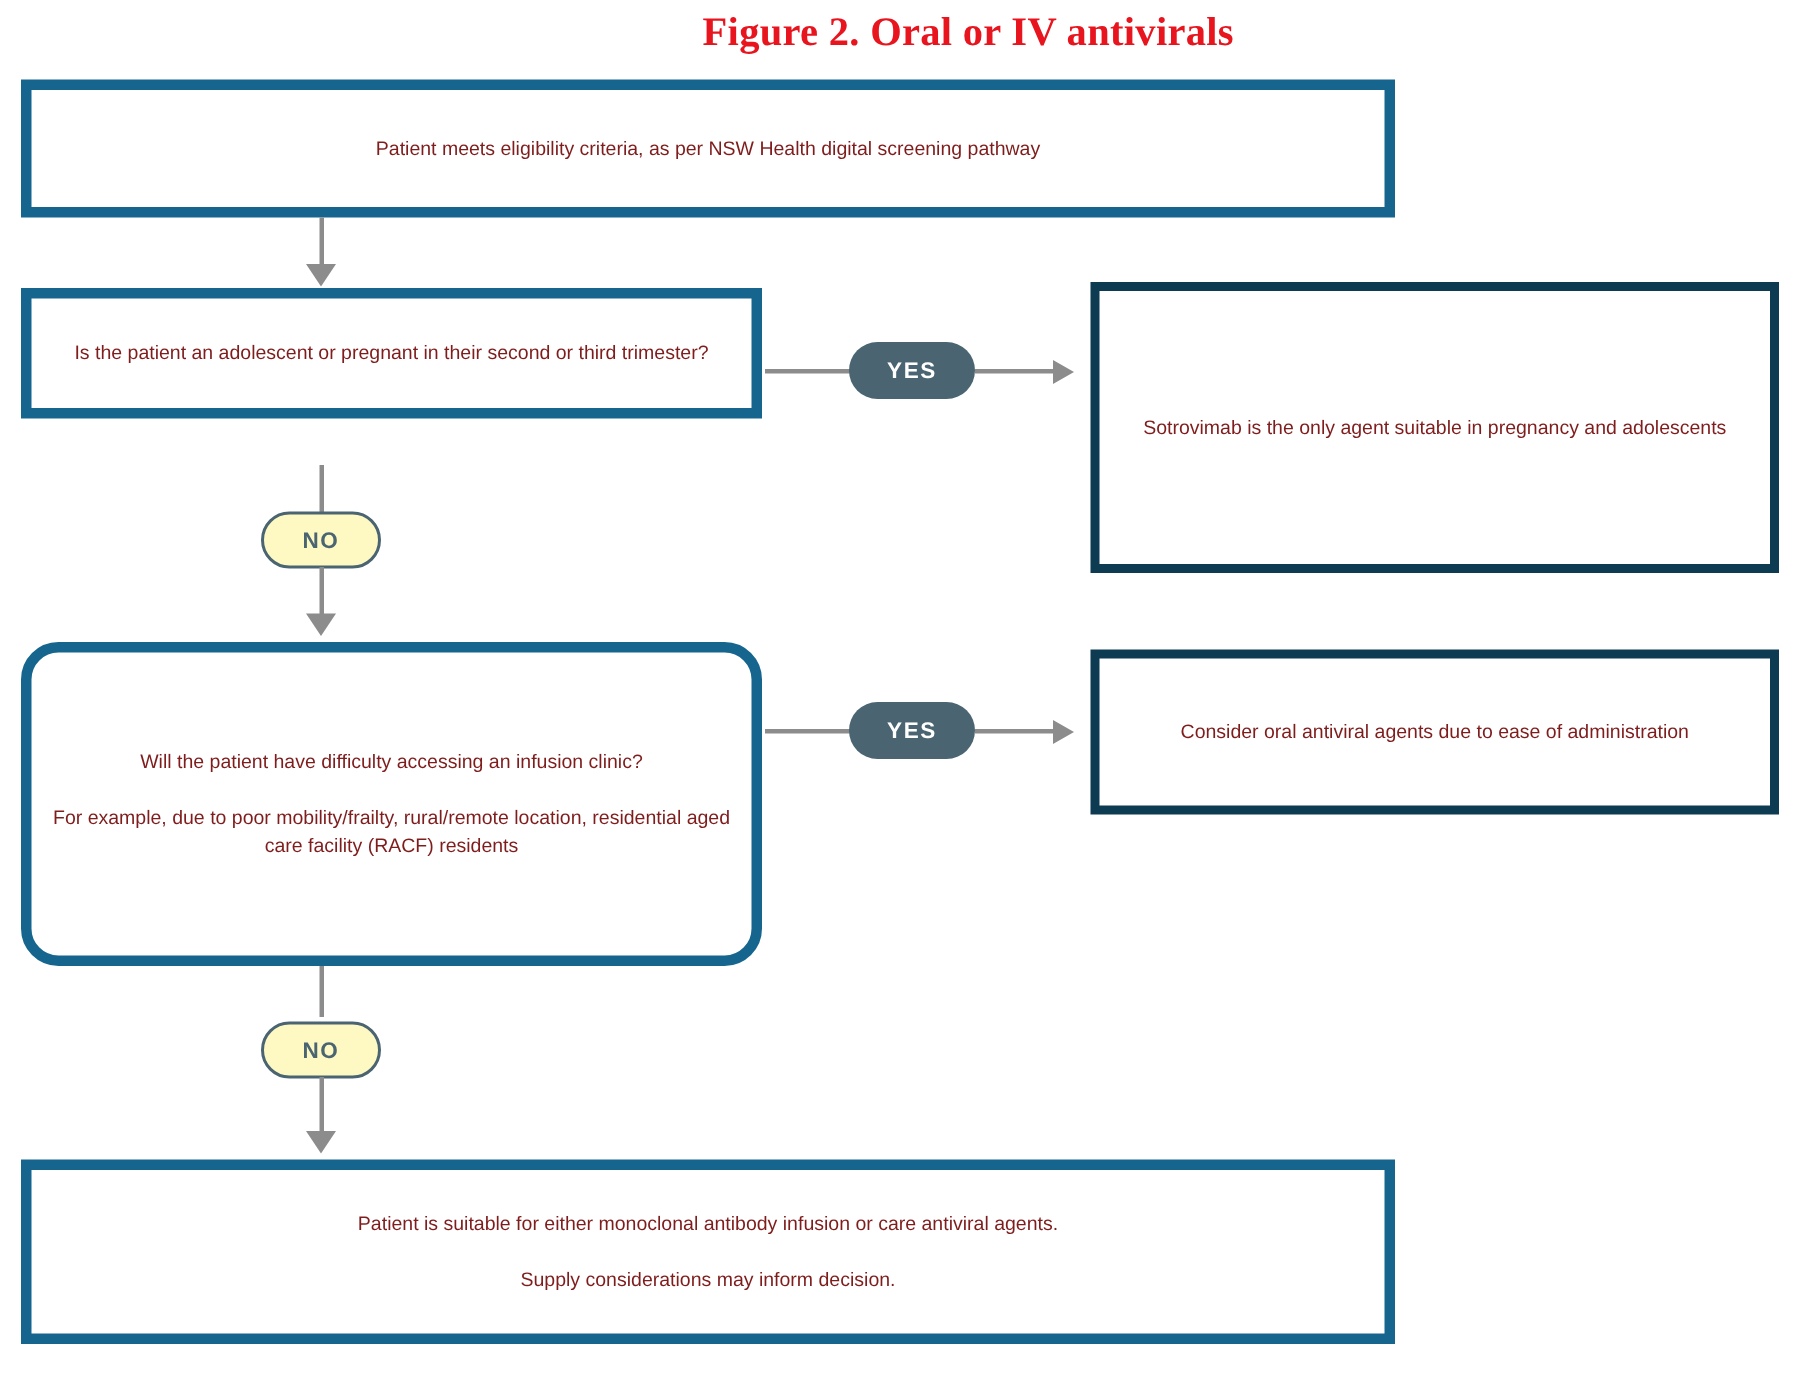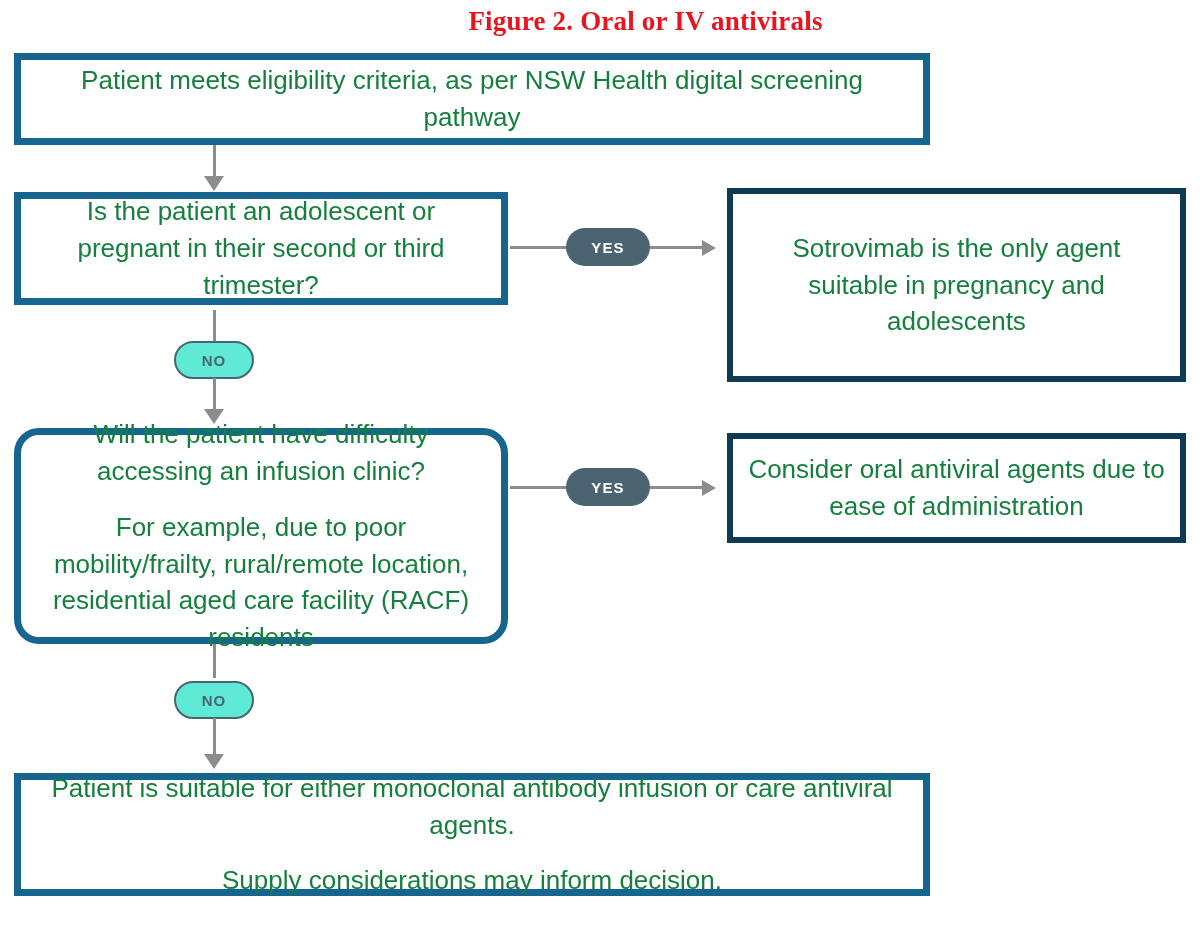--- a/index.html
+++ b/index.html
@@ -36,40 +36,40 @@
   
   .node {
     position: absolute;
     box-sizing: border-box;
     background: #ffffff;
     display: flex;
     flex-direction: column;
     align-items: center;
     justify-content: center;
     text-align: center;
-    color: #15803d;
-    font-size: 26px;
+    color: #7f1d1d;
+    font-size: 13px;
     line-height: 1.42;
   }
   .node.left-col {
     border: 7px solid #16658f;
   }
   .node.right-col {
     border: 6px solid #0d3b52;
   }
   .node p {
     margin: 0;
     padding: 0 14px;
   }
   .node p + p {
     margin-top: 19px;
   }
 
   #node-eligibility { left: 14px;  top: 53px;  width: 916px; height: 92px;  }
-  #node-question-1  { left: 14px;  top: 192px; width: 494px; height: 113px; }
+  #node-question-1  { left: 14px;  top: 192px; width: 494px; height: 87px; }
   #node-monoclonal  { left: 727px; top: 188px; width: 459px; height: 194px; }
   #node-question-2  { left: 14px;  top: 428px; width: 494px; height: 216px; border-radius: 25px; }
   #node-oral        { left: 727px; top: 433px; width: 459px; height: 110px; }
   #node-outcome     { left: 14px;  top: 773px; width: 916px; height: 123px; }
 
   
   .conn {
     position: absolute;
     background: #8c8c8c;
   }
@@ -125,21 +125,21 @@
     letter-spacing: 1.1px;
   }
   .pill.yes {
     background: #4a6571;
     color: #ffffff;
     border-radius: 24px;
     width: 84px;
     height: 38px;
   }
   .pill.no {
-    background: #5eead4;
+    background: #fef9c3;
     color: #4a6571;
     border: 2px solid #4a6571;
     border-radius: 24px;
     width: 80px;
     height: 38px;
     text-align: right;
   }
   #pill-yes-1 { left: 566px; top: 228px; }
   #pill-yes-2 { left: 566px; top: 468px; }
   #pill-no-1  { left: 174px; top: 341px; }

